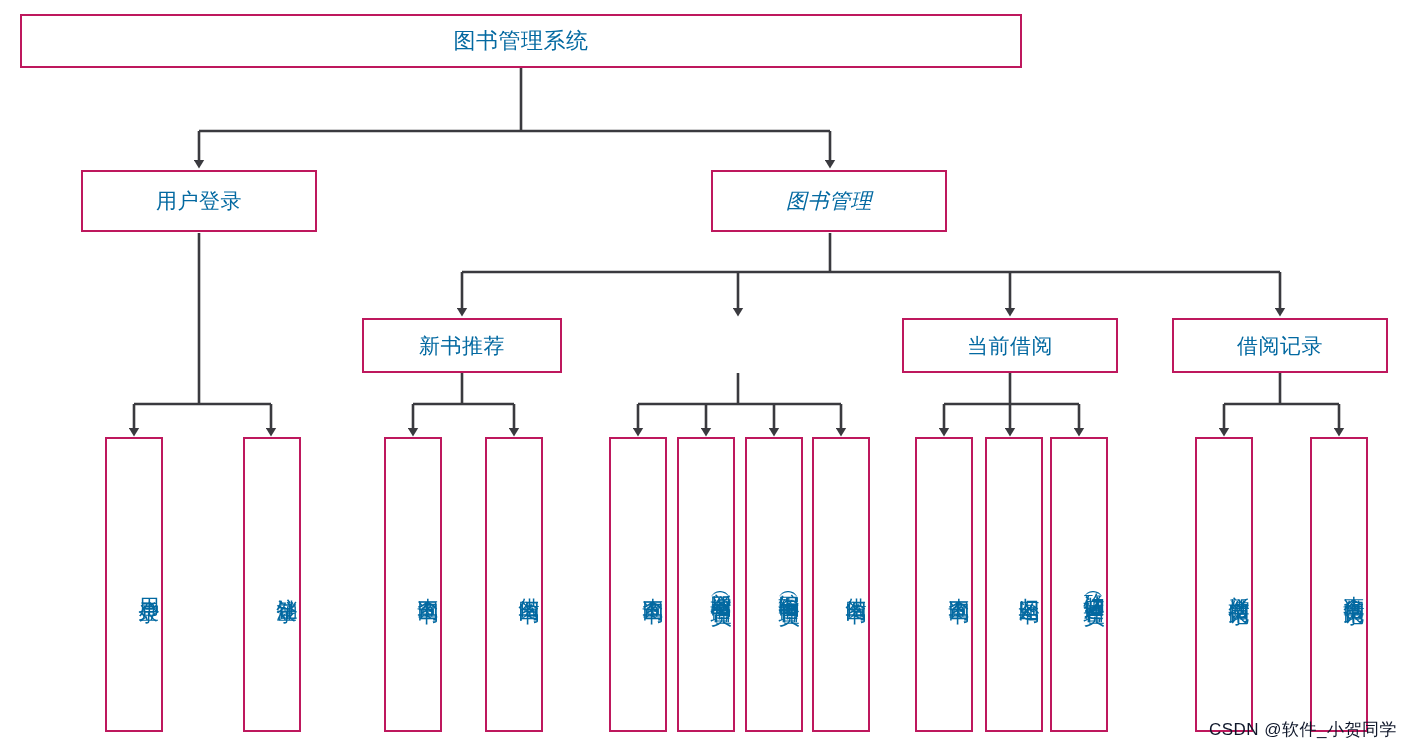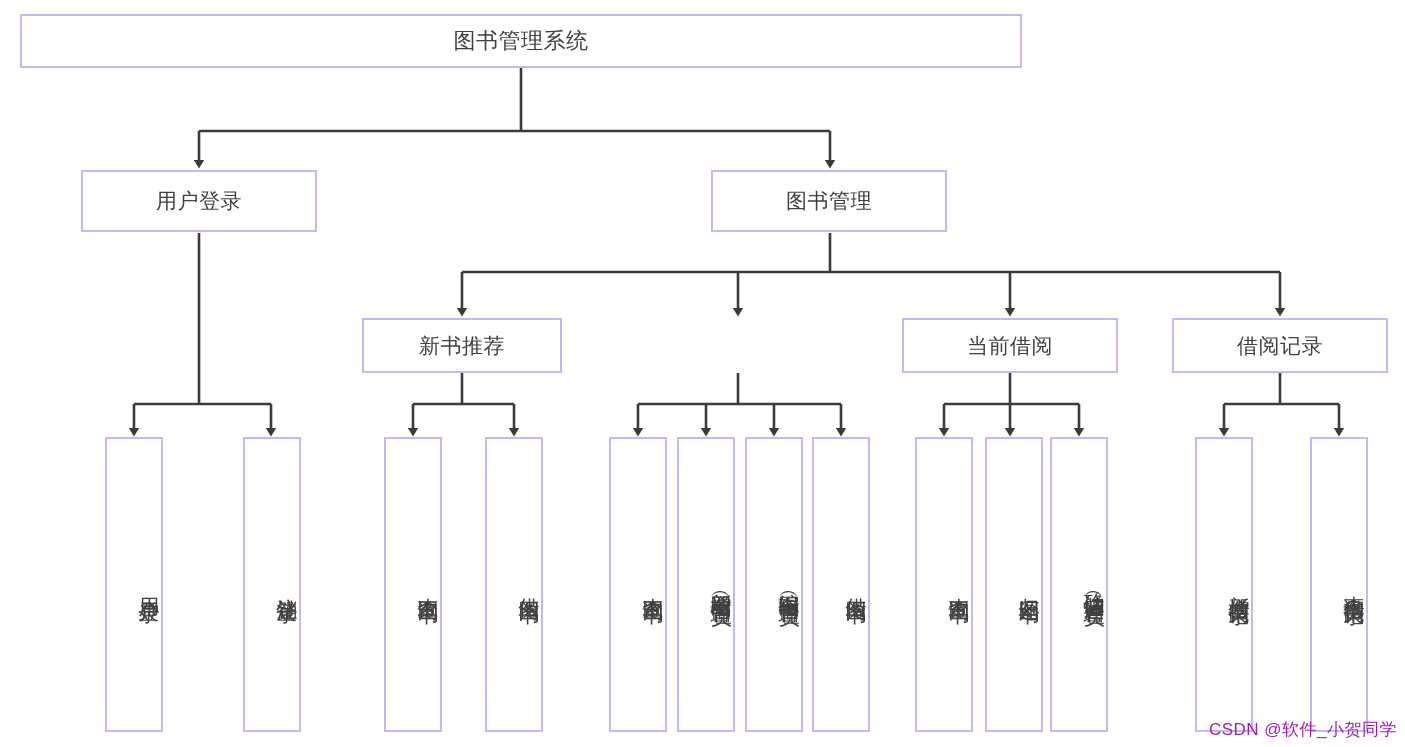--- a/index.html
+++ b/index.html
@@ -20,23 +20,23 @@
     left: 0;
     top: 0;
     width: 1405px;
     height: 747px;
   }
 
   
   .node {
     position: absolute;
     box-sizing: border-box;
-    border: 2px solid #c4b5fd;
+    border: 2px solid #be185d;
     background: #ffffff;
-    color: #404040;
+    color: #0369a1;
     display: flex;
     align-items: center;
     justify-content: center;
     text-align: center;
     line-height: 1.12;
   }
 
   .node-h {           
     font-size: 21px;
     letter-spacing: 0.5px;
@@ -70,21 +70,21 @@
     height: 747px;
     pointer-events: none;
   }
 
   
   #watermark {
     position: absolute;
     right: 8px;
     bottom: 6px;
     font-size: 17px;
-    color: #a21caf;
+    color: #0f172a;
     letter-spacing: 0.5px;
     white-space: nowrap;
   }
 </style>
 </head>
 <body>
 
 <div id="diagram-root">
 
   <svg id="connectors" viewBox="0 0 1405 747" width="1405" height="747" xmlns="http://www.w3.org/2000/svg">
@@ -134,21 +134,21 @@
       <path d="M1224,404 L1339,404"></path>
       <path d="M1224,404 L1224,428" marker-end="url(#ah)"></path>
       <path d="M1339,404 L1339,428" marker-end="url(#ah)"></path>
     </g>
   </svg>
 
   <div class="node node-h node-root" style="left:20px; top:14px; width:1002px; height:54px;">图书管理系统</div>
 
   <div class="node node-h" style="left:81px; top:170px; width:236px; height:62px;">用户登录</div>
 
-  <div class="node node-h" style="left:711px; top:170px; width:236px; height:62px;">图书管理</div>
+  <div class="node node-h" style="left:711px; top:170px; width:236px; height:62px;font-style:italic;">图书管理</div>
 
   <div class="node node-h" style="left:362px; top:318px; width:200px; height:55px;text-align:center;">新书推荐</div>
 
 
   <div class="node node-h" style="left:1172px; top:318px; width:216px; height:55px;">借阅记录</div>
 
   <div class="node node-h" style="left:902px; top:318px; width:216px; height:55px;">当前借阅</div>
 
   <div class="node node-v" style="left:105px; top:437px; width:58px; height:295px;">
     <span class="vtext">用户登录</span>

